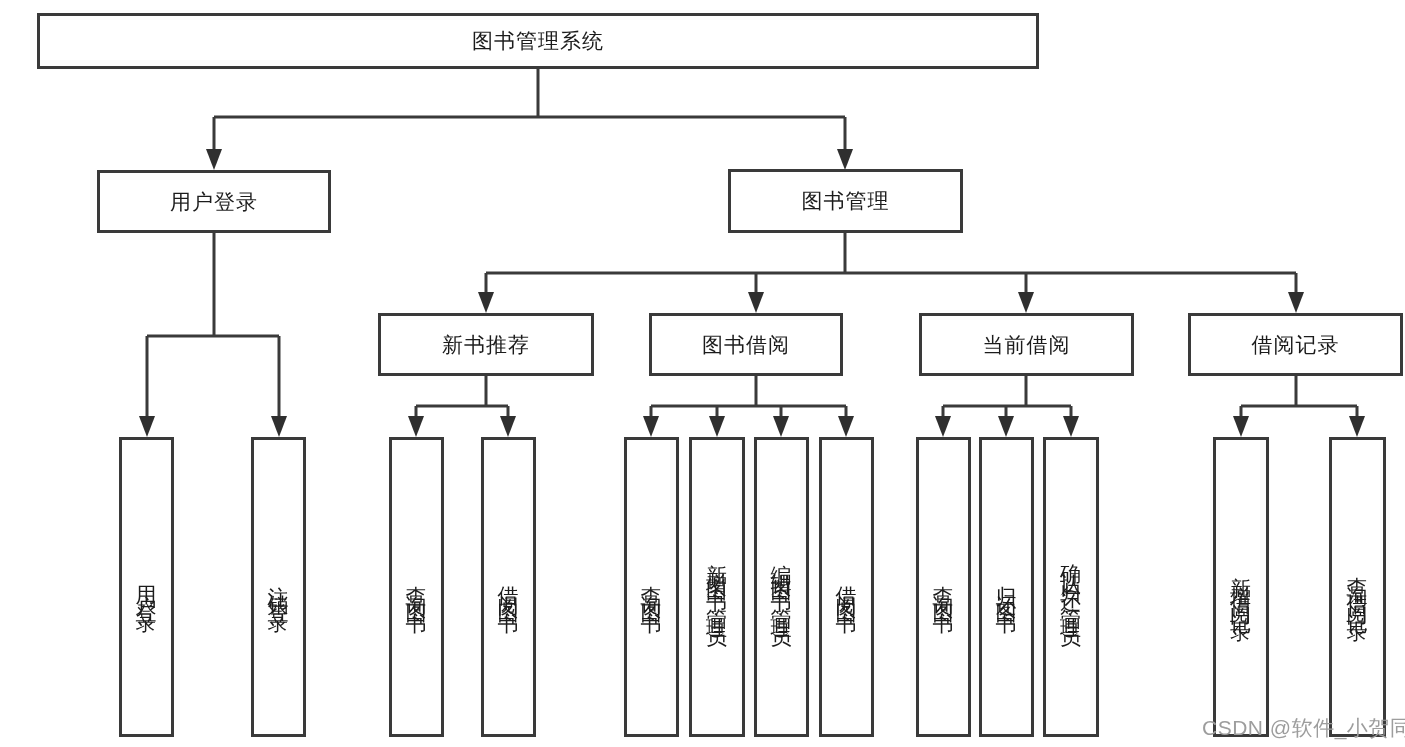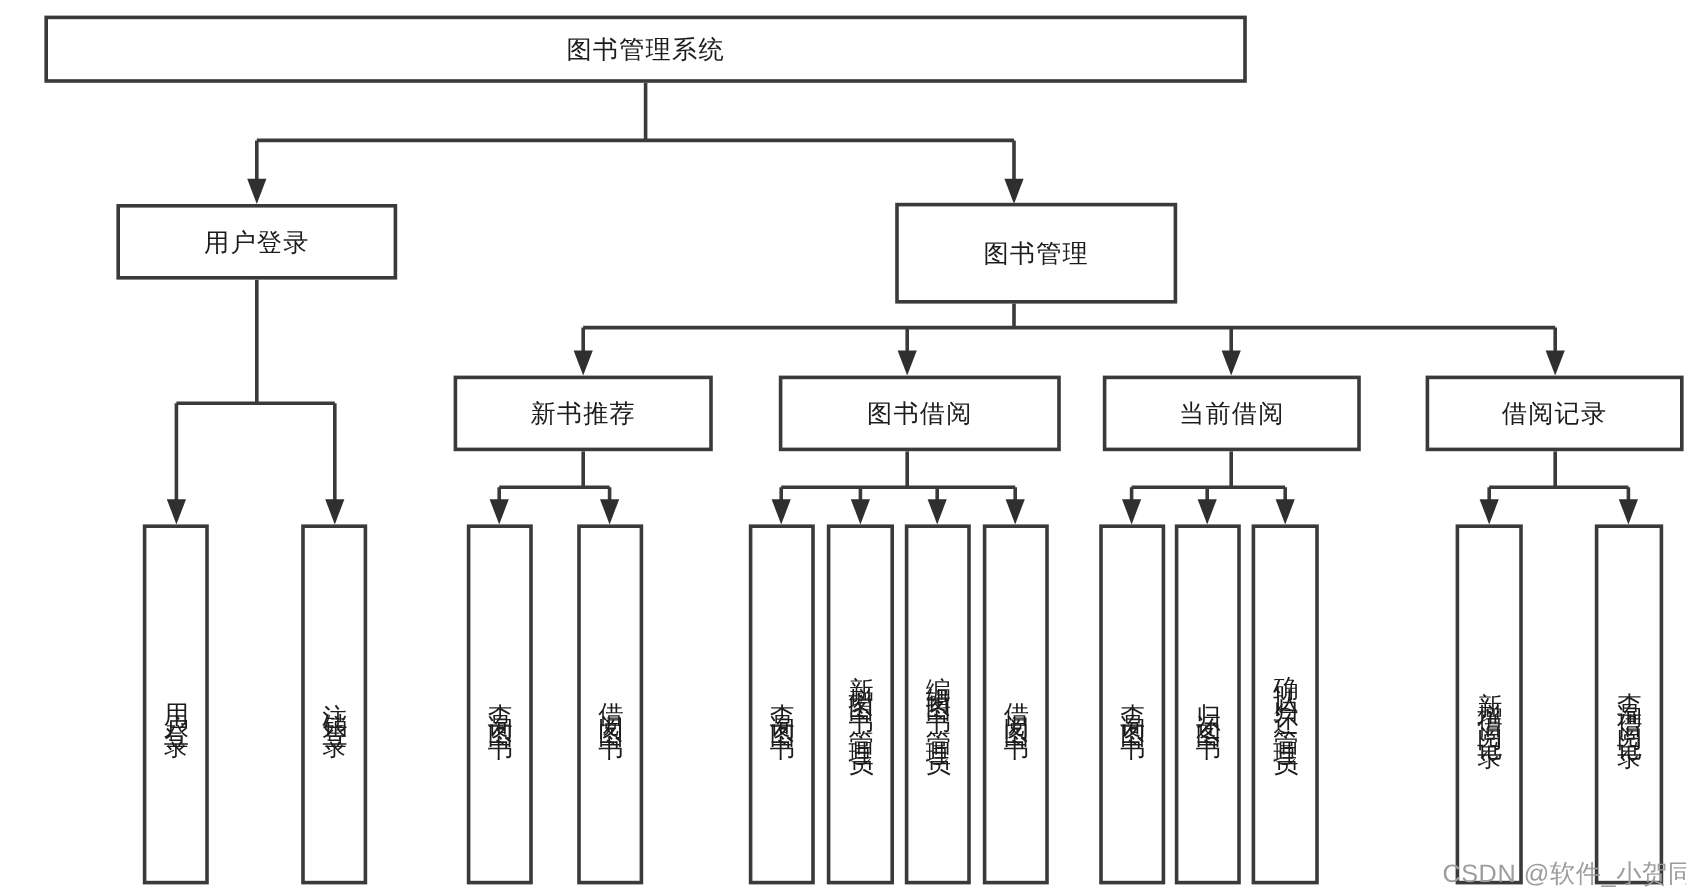--- a/index.html
+++ b/index.html
@@ -98,24 +98,24 @@
       <g>
         <path d="M1280 376 V406 M1225 406 H1341 M1225 406 V419 M1341 406 V419" fill="none" stroke="#3a3a3a" stroke-width="3"></path>
         <polygon points="1217,416 1233,416 1225,437" fill="#2f2f2f"></polygon>
         <polygon points="1333,416 1349,416 1341,437" fill="#2f2f2f"></polygon>
       </g>
     </svg>
 
   <div class="box h" style="left:21px; top:13px; width:1002px; height:56px;">图书管理系统</div>
 
   <div class="box h" style="left:81px; top:170px; width:234px; height:63px;">用户登录</div>
-  <div class="box h" style="left:730px; top:169px; width:235px; height:84px;">图书管理</div>
+  <div class="box h" style="left:712px; top:169px; width:235px; height:64px;">图书管理</div>
 
   <div class="box h" style="left:362px; top:313px; width:216px; height:63px;">新书推荐</div>
-  <div class="box h" style="left:633px; top:313px; width:235px; height:63px;">图书借阅</div>
+  <div class="box h" style="left:633px; top:313px; width:194px; height:63px;">图书借阅</div>
   <div class="box h" style="left:1172px; top:313px; width:215px; height:63px;">借阅记录</div>
   <div class="box h" style="left:903px; top:313px; width:215px; height:63px;">当前借阅</div>
 
   <div class="box v" style="left:103px; top:437px; width:55px; height:300px;">用户登录</div>
   <div class="box v" style="left:235px; top:437px; width:55px; height:300px;">注销登录</div>
 
   <div class="box v" style="left:373px; top:437px; width:55px; height:300px;">查询图书</div>
   <div class="box v" style="left:465px; top:437px; width:55px; height:300px;">借阅图书</div>
 
   <div class="box v" style="left:608px; top:437px; width:55px; height:300px;">查询图书</div>

